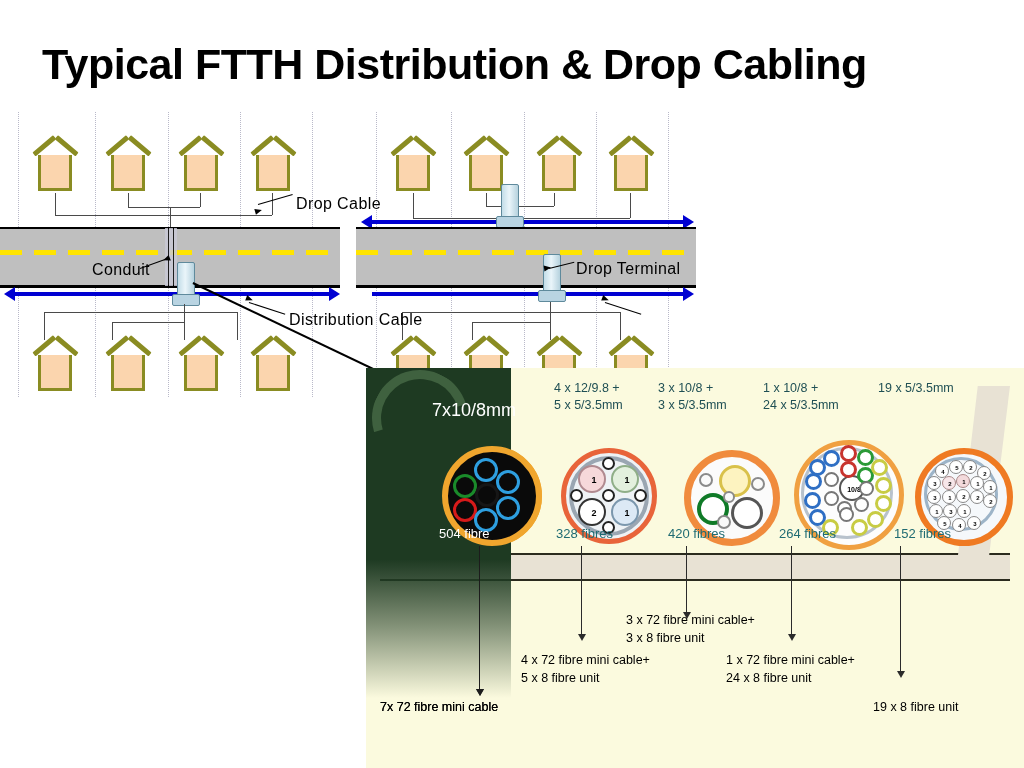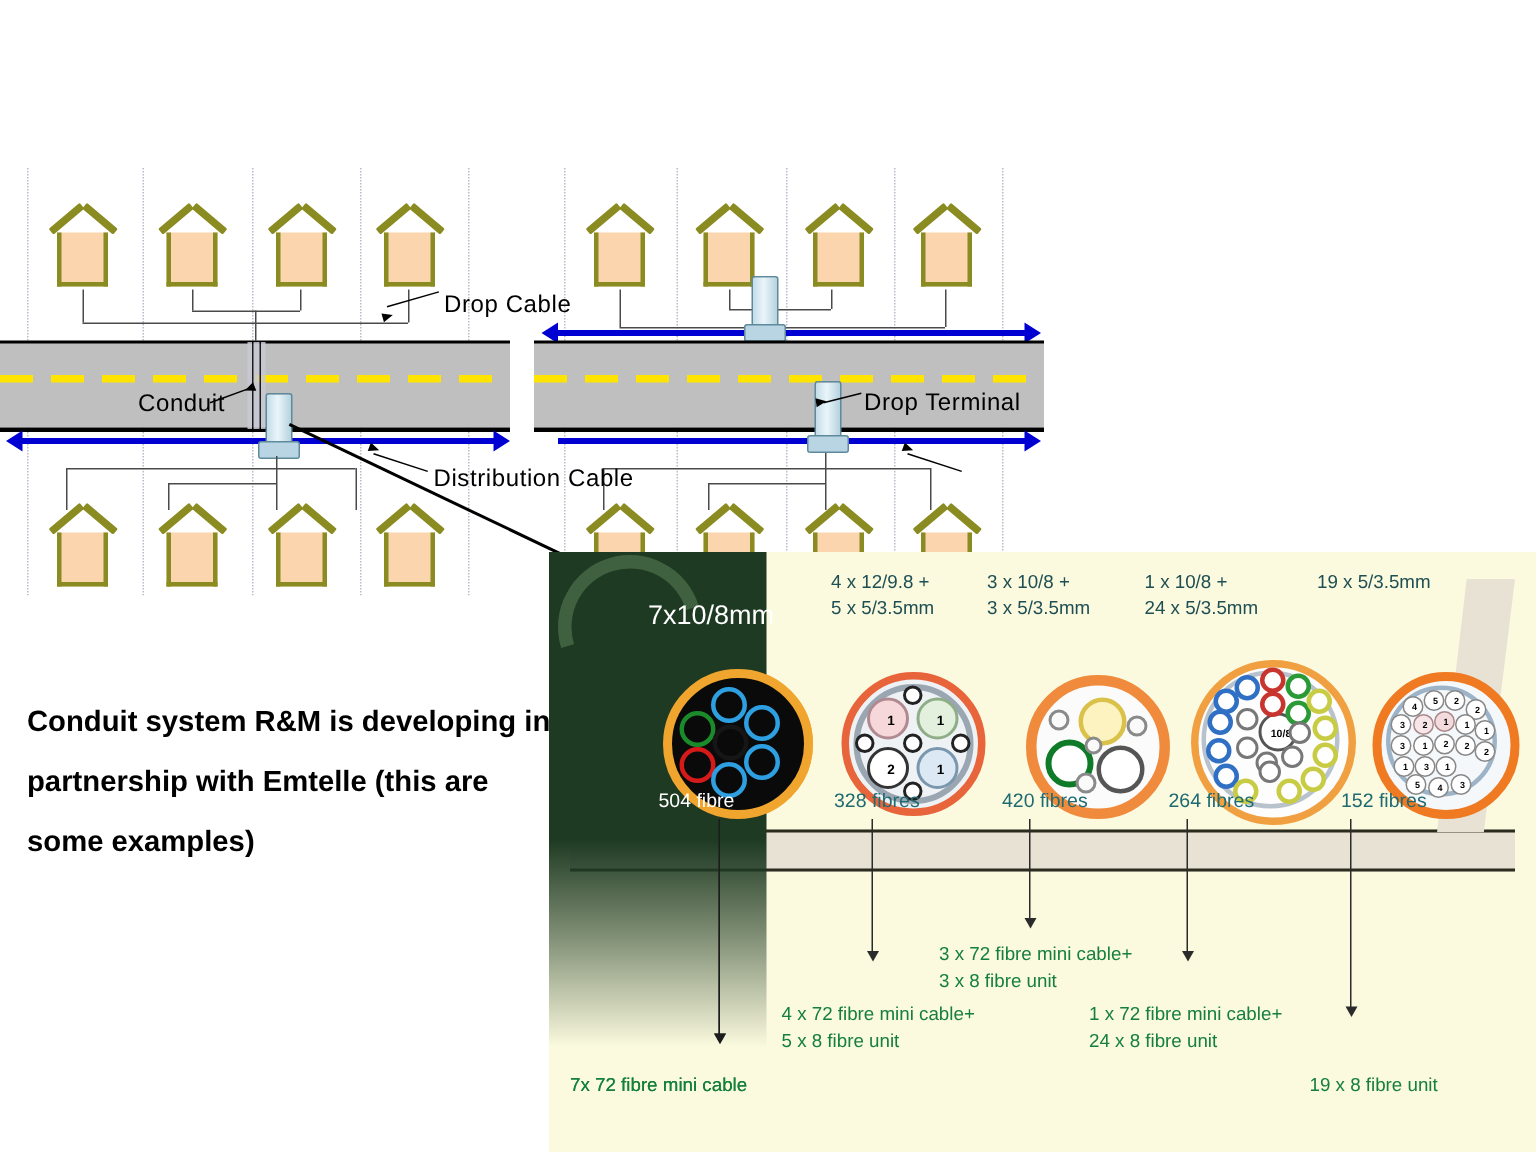--- a/index.html
+++ b/index.html
@@ -111,37 +111,38 @@
   .greenOverlay{position:absolute;left:0;top:0;width:145px;height:330px;
      background:linear-gradient(to bottom,#1e3a22 0%,#1e3a22 58%,rgba(30,58,34,.55) 78%,rgba(30,58,34,0) 100%);}
   .greenArc{position:absolute;left:6px;top:2px;width:78px;height:78px;border-radius:50%;
      border:9px solid rgba(120,160,110,.38);border-right-color:transparent;border-bottom-color:transparent;
      transform:rotate(28deg);}
 
   .topLbl{position:absolute;font-size:12.5px;color:#1f4f54;line-height:1.35;white-space:nowrap;}
   .fibLbl{position:absolute;font-size:13px;color:#1f6b72;white-space:nowrap;}
   .fibLbl.onGreen{color:#ffffff;}
   .mmLbl{position:absolute;font-size:18px;color:#ffffff;white-space:nowrap;}
-  .botLbl{position:absolute;font-size:12.5px;color:#15803d;line-height:1.45;white-space:nowrap;margin-top:16px;}
+  .botLbl{position:absolute;font-size:12.5px;color:#000000;line-height:1.45;white-space:nowrap;}
 
   .leader{position:absolute;width:1.4px;background:#2b2b2b;}
   .leadHead{position:absolute;width:0;height:0;border-left:4px solid transparent;
      border-right:4px solid transparent;border-top:7px solid #2b2b2b;}
 
   .xsec{position:absolute;border-radius:50%;}
   .strand{position:absolute;border-radius:50%;box-sizing:border-box;}
   .num{position:absolute;font-size:9px;font-weight:bold;color:#000;text-align:center;
        line-height:1;}
   .numS{position:absolute;font-size:6px;font-weight:bold;color:#000;text-align:center;line-height:1;}
 </style>
 </head>
 <body>
 
 <div id="slide">
 
+  <div class="title">Typical FTTH Distribution &amp; Drop Cabling</div>
 
   <div class="street">
 
     <div class="panel left">
       <div class="lot" style="left:18px;"></div>
       <div class="lot" style="left:95px;"></div>
       <div class="lot" style="left:168px;"></div>
       <div class="lot" style="left:240px;"></div>
       <div class="lot" style="left:312px;"></div>
 
@@ -331,21 +332,20 @@
     <div class="calloutLine" style="left:549px;top:156px;width:26px;transform:rotate(-14deg);"></div>
     <div class="ahBlack" style="left:544px;top:153px;transform:rotate(172deg);"></div>
   </div>
 
   <div class="bigArrow">
     <div class="shaft"></div>
     <div class="head"></div>
   </div>
 
 
-  <div class="left-para">Conduit system R&amp;M is developing in partnership with Emtelle (this are some examples)</div>
 
   <div class="photo">
 
     <div class="floor"></div>
     <div class="wallLeft"></div>
     <div class="wallRight"></div>
 
     <div class="topLbl" style="left:188px;top:12px;">4 x 12/9.8 +</div>
     <div class="topLbl" style="left:188px;top:29px;">5 x 5/3.5mm</div>
 

